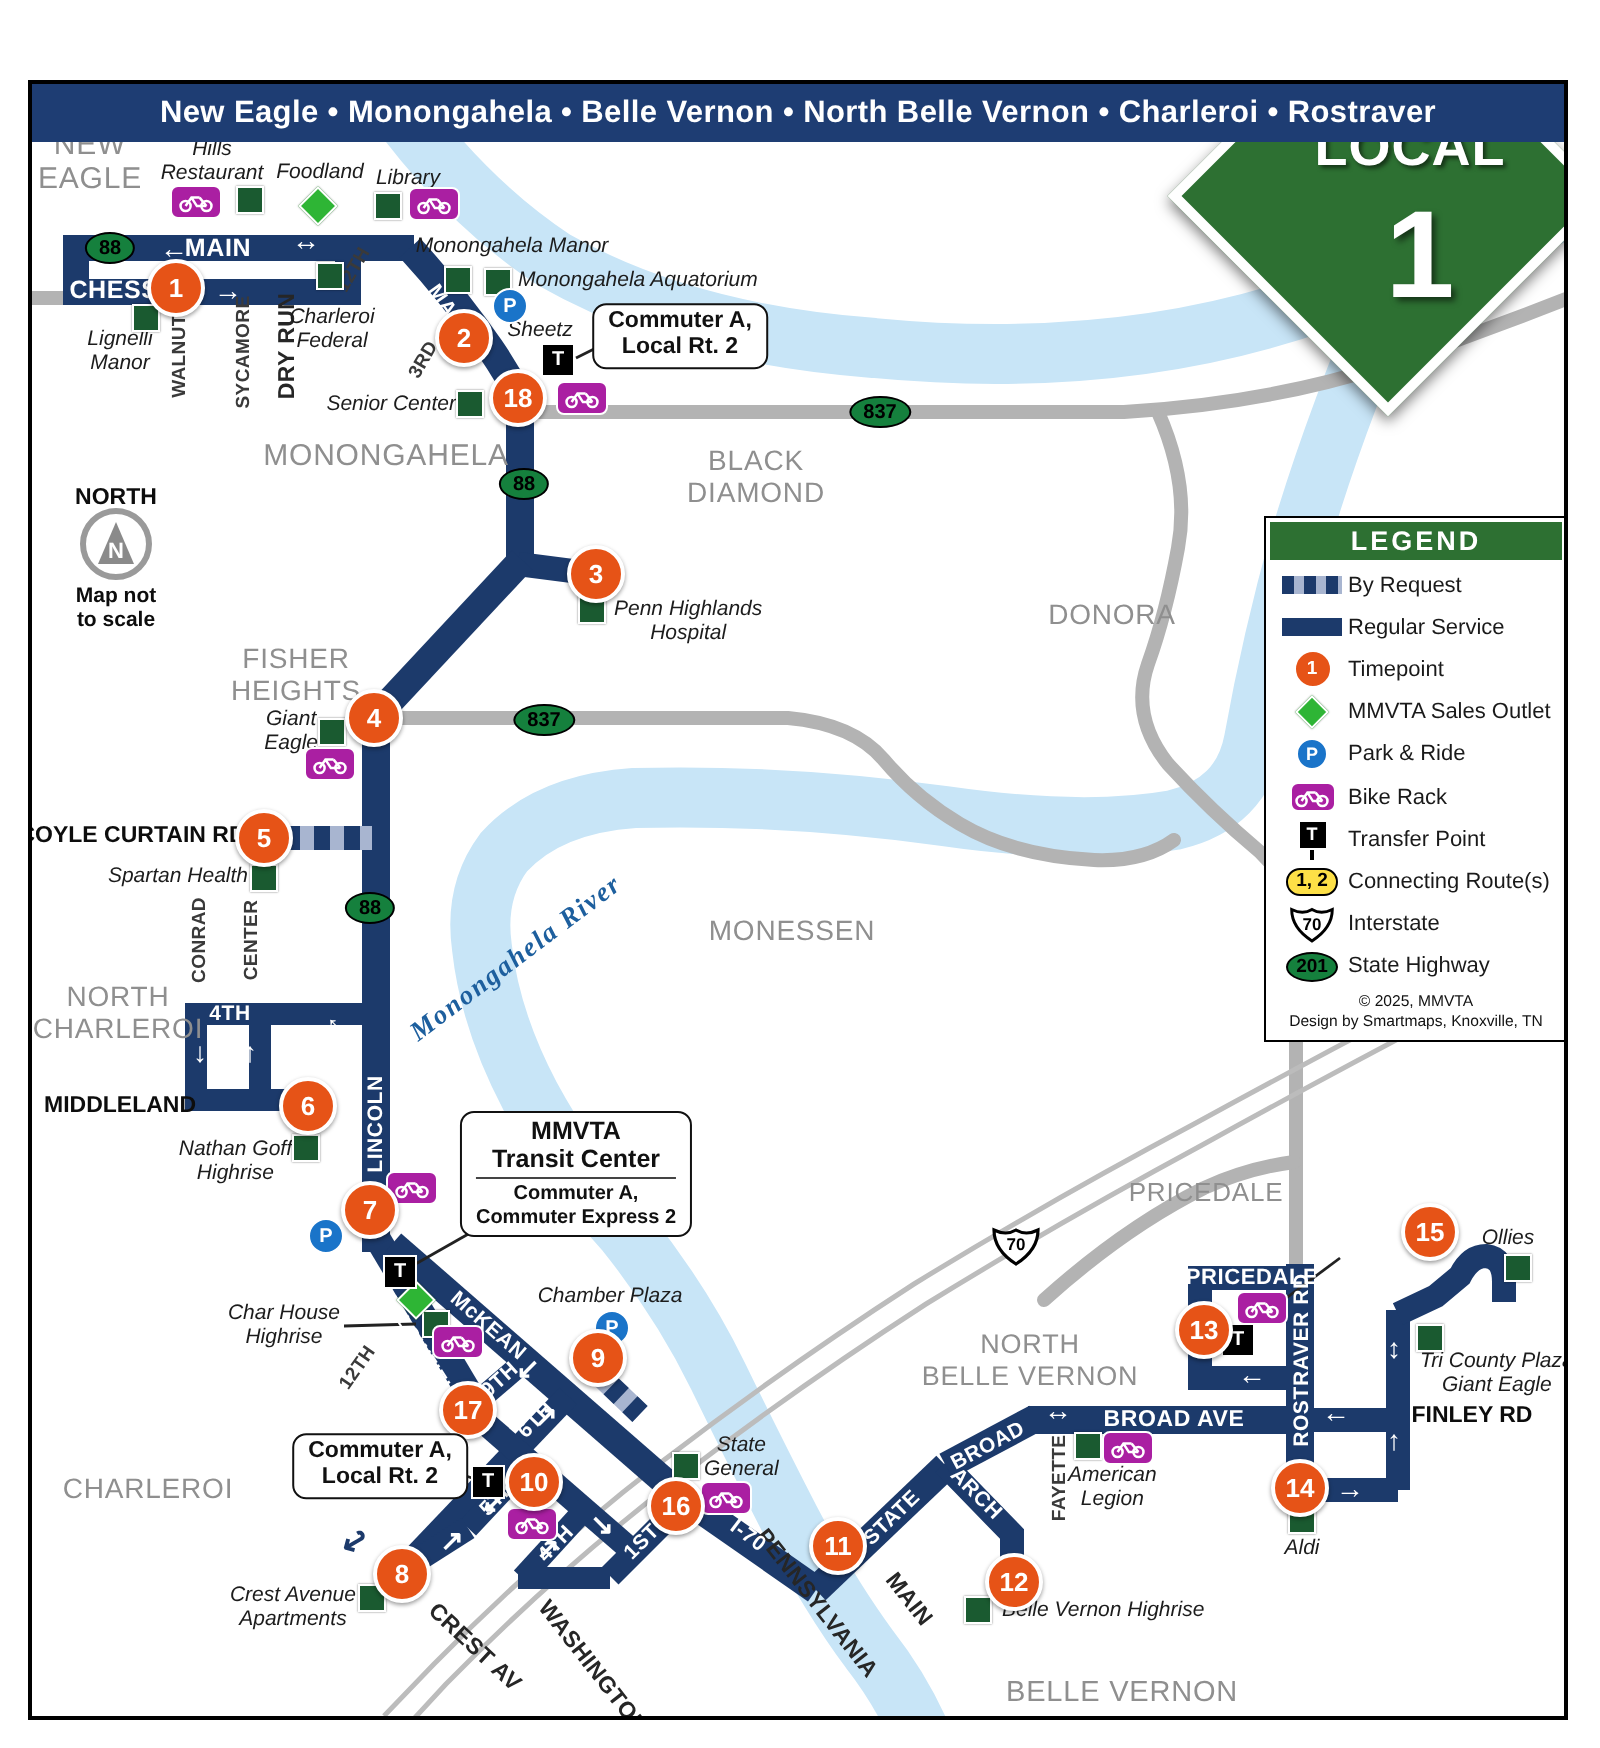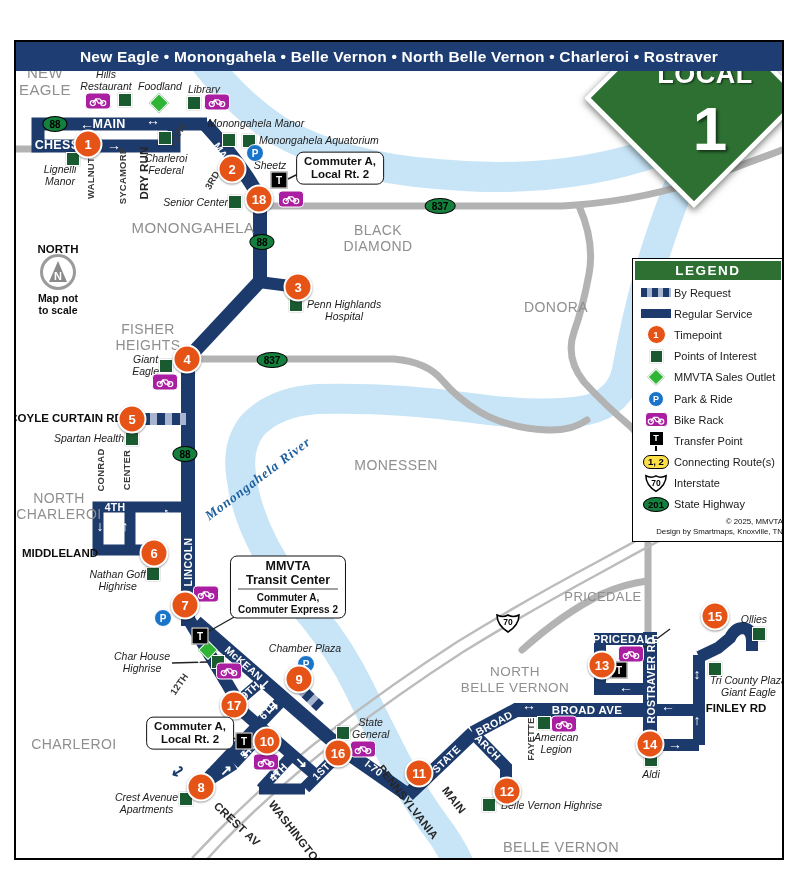--- a/index.html
+++ b/index.html
@@ -61,21 +61,21 @@
   .lg-head{background:#2d7032;color:#fff;font-weight:bold;text-align:center;font-size:13.5px;
            letter-spacing:1.5px;padding:2px 0;border:2px solid #fff;outline:0;}
   .lg-row{display:flex;align-items:center;height:21.2px;padding:0 5px;}
   .lg-ic{width:36px;display:flex;justify-content:center;align-items:center;flex:none;}
   .lg-txt{font-size:11px;color:#1a1a1a;}
   .bar{width:30px;height:9px;background:#1c3a6b;}
   .bar.req{background:repeating-linear-gradient(90deg,#1c3a6b 0 6px,#a8b5d0 6px 11px);}
   .conn{border:1.4px solid #000;border-radius:7px;background:#fde047;font-size:9.5px;
         font-weight:bold;padding:0 4px;line-height:12px;color:#000;}
   .oval.sm{font-size:9.5px;padding:1px 4px;border-width:1.4px;}
-  .lg-copy{font-size:7.8px;text-align:right;padding:2px 0 4px;color:#111;line-height:1.3;}
+  .lg-copy{font-size:7.8px;text-align:center;padding:2px 0 4px;color:#111;line-height:1.3;}
   .t-wrap{display:flex;flex-direction:column;align-items:center;}
   .t-stem{width:2px;height:5px;background:#000;}
   .ish{position:relative;display:inline-block;width:26px;height:22px;z-index:7;}
   .ish svg{position:absolute;inset:0;}
   .ish span{position:absolute;left:0;right:0;top:5px;text-align:center;font-size:8.5px;font-weight:bold;color:#000;}
   
   .badge-diamond{position:absolute;left:692px;top:96px;width:146px;height:146px;
                  background:#2d7032;border:5px solid #fff;
                  transform:translate(-50%,-50%) rotate(45deg);
                  box-shadow:2px 2px 7px rgba(0,0,0,.5);z-index:8;}
@@ -463,26 +463,20 @@
     <span class="lg-txt">Regular Service</span>
   </div>
   <div class="lg-row">
     <span class="lg-ic">
             <span class="tp sm">1</span>
           </span>
     <span class="lg-txt">Timepoint</span>
   </div>
   <div class="lg-row">
     <span class="lg-ic">
-            <span class="sq sm"></span>
-          </span>
-    <span class="lg-txt">Points of Interest</span>
-  </div>
-  <div class="lg-row">
-    <span class="lg-ic">
             <span class="dm" style="transform:rotate(45deg);width:10px;height:10px"></span>
           </span>
     <span class="lg-txt">MMVTA Sales Outlet</span>
   </div>
   <div class="lg-row">
     <span class="lg-ic">
             <span class="pr sm">P</span>
           </span>
     <span class="lg-txt">Park &amp; Ride</span>
   </div>

